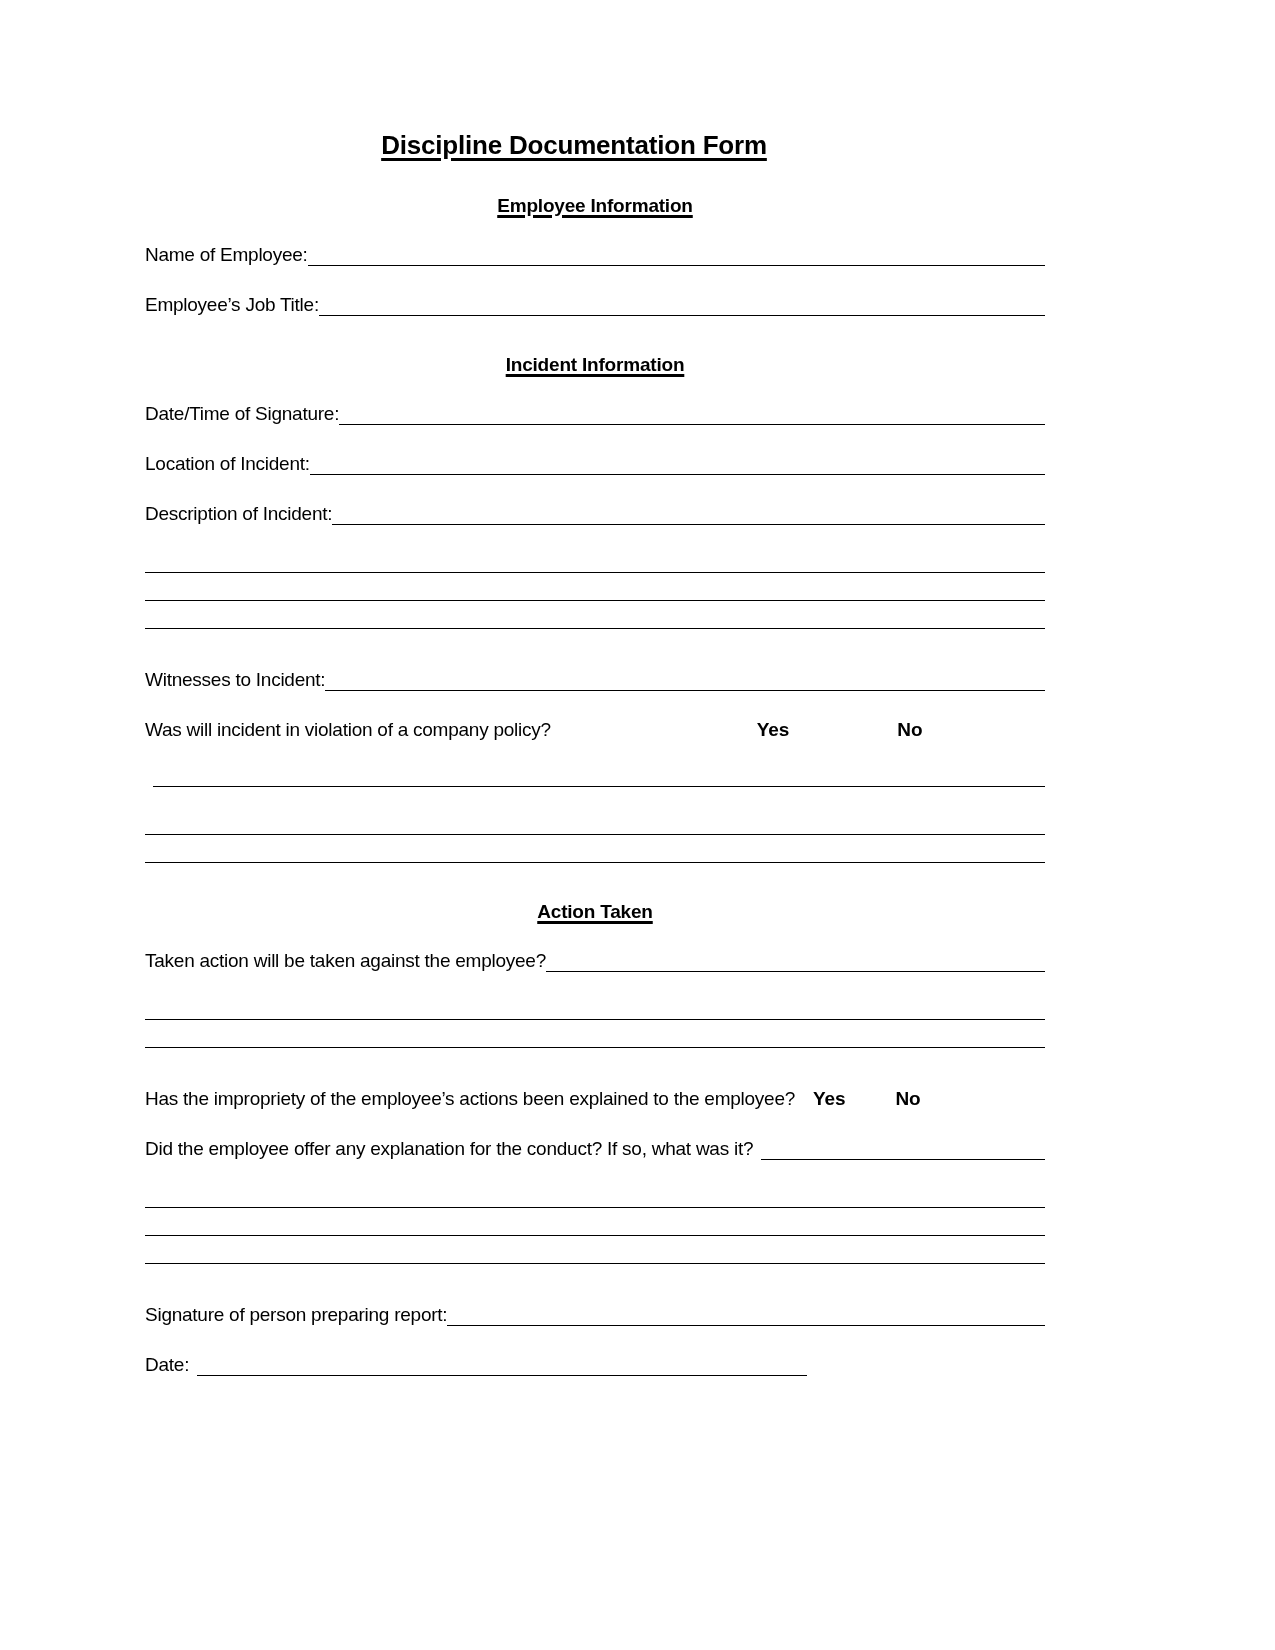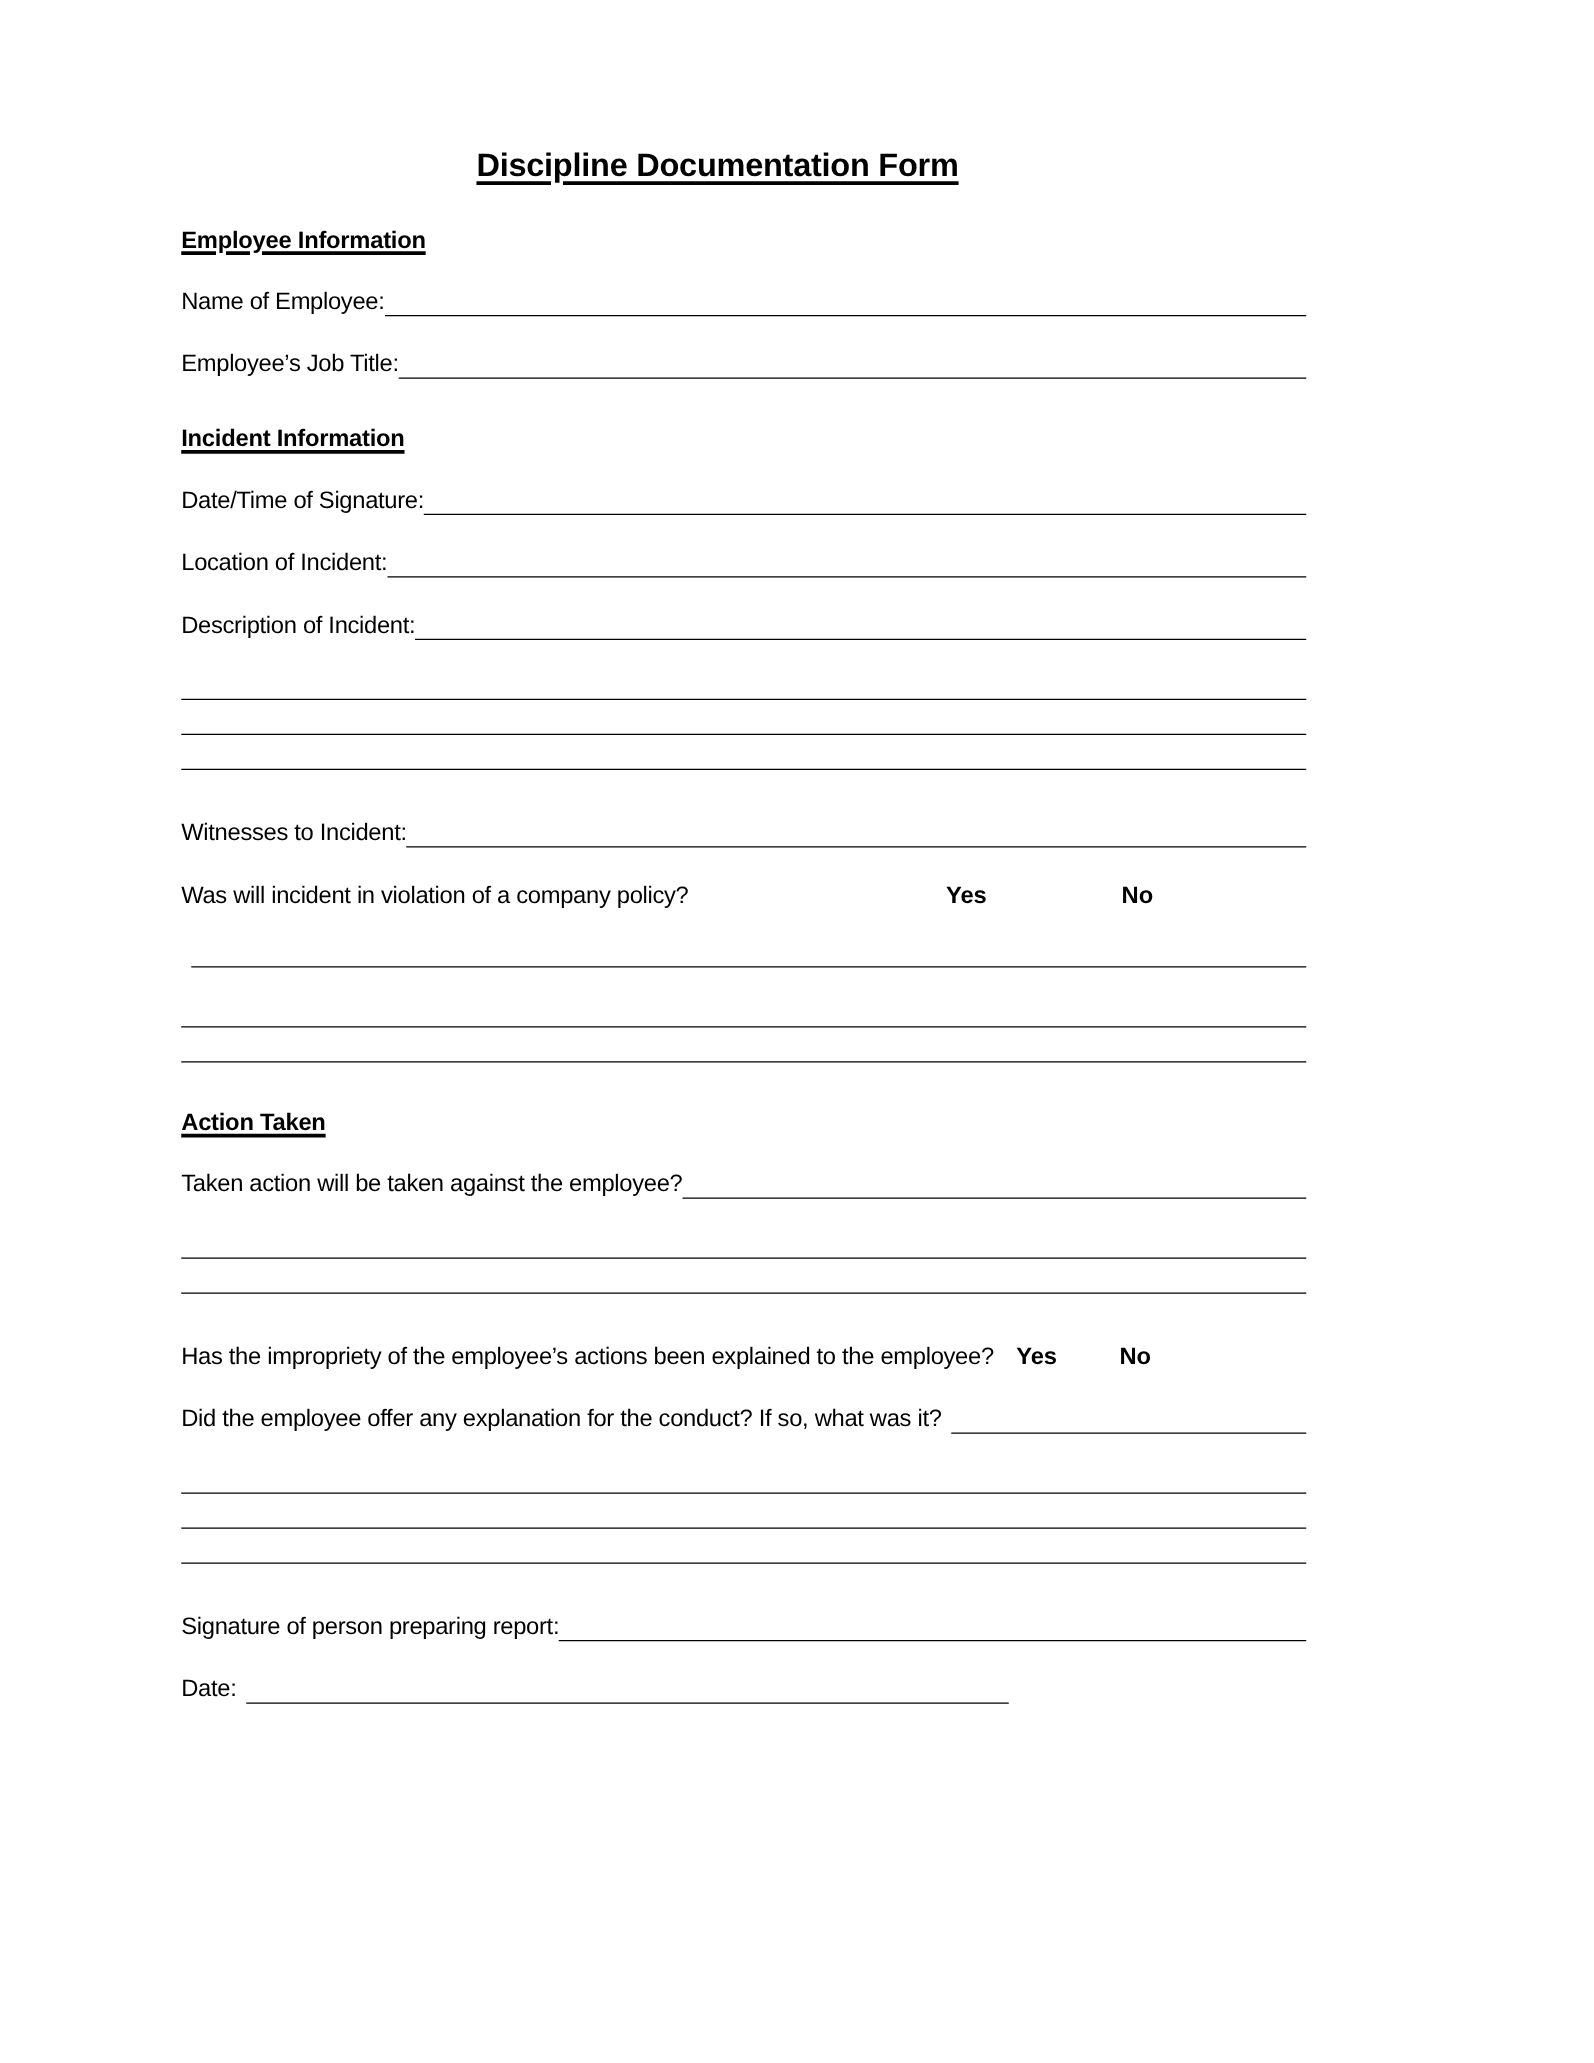--- a/index.html
+++ b/index.html
@@ -15,21 +15,21 @@
     position: relative;
     width: 1275px;
     height: 1650px;
     background: #ffffff;
     box-sizing: border-box;
     overflow: hidden;
   }
   .doc {
     position: absolute;
     left: 145px;
-    top: 117px;
+    top: 130px;
     width: 900px;
   }
 
   
   .form-title {
     text-align: center;
     font-size: 26px;
     font-weight: bold;
     letter-spacing: -0.2px;
     text-decoration: underline;
@@ -41,20 +41,21 @@
 
   
   .section-head {
     font-size: 19px;
     font-weight: bold;
     text-decoration: underline;
     text-underline-offset: 3px;
     text-decoration-thickness: 2.5px;
     margin: 0 0 27px 0;
     letter-spacing: -0.2px;
+    text-align: center;
   }
   .section-head.sp-top { margin-top: 38px; }
 
   
   .row {
     display: flex;
     align-items: flex-end;
     font-size: 19px;
     line-height: 22px;
     margin-bottom: 28px;

